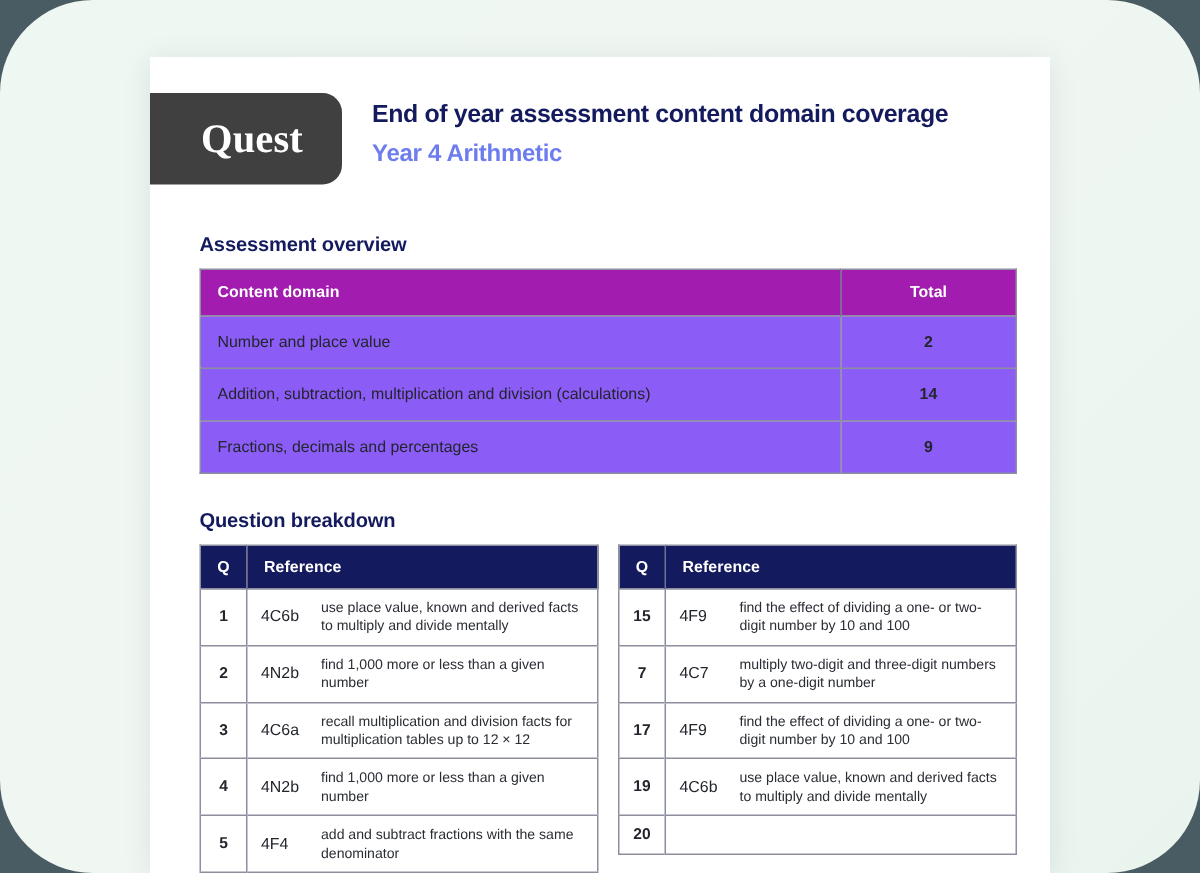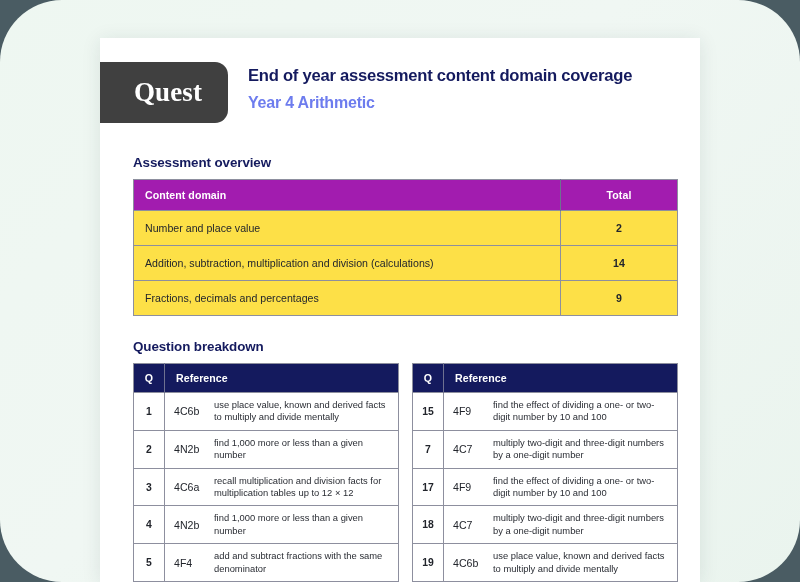--- a/index.html
+++ b/index.html
@@ -148,21 +148,21 @@
     text-align: center;
     border-left: 1px solid #6e7190;
     width: 94px;
   }
 
   .overview-table tbody td {
     font-size: 10.6px;
     color: #22252c;
     padding: 11px 11px;
     border-top: 1px solid #8d8f9e;
-    background: #fde047;
+    background: #8b5cf6;
     letter-spacing: 0.02px;
   }
 
   .overview-table tbody td.total-cell {
     text-align: center;
     font-weight: 700;
     border-left: 1px solid #8d8f9e;
   }
 
   
@@ -380,29 +380,20 @@
                   <tr>
                     <td class="cell-num">17</td>
                     <td class="cell-body">
                       <div class="ref-line">
                         <span class="ref-code">4F9</span>
                         <span class="ref-desc">find the effect of dividing a one- or two-digit number by 10 and 100</span>
                       </div>
                     </td>
                   </tr>
                   <tr>
-                    <td class="cell-num">18</td>
-                    <td class="cell-body">
-                      <div class="ref-line">
-                        <span class="ref-code">4C7</span>
-                        <span class="ref-desc">multiply two-digit and three-digit numbers by a one-digit number</span>
-                      </div>
-                    </td>
-                  </tr>
-                  <tr>
                     <td class="cell-num">19</td>
                     <td class="cell-body">
                       <div class="ref-line">
                         <span class="ref-code">4C6b</span>
                         <span class="ref-desc">use place value, known and derived facts to multiply and divide mentally</span>
                       </div>
                     </td>
                   </tr>
                   <tr>
                     <td class="cell-num">20</td>

